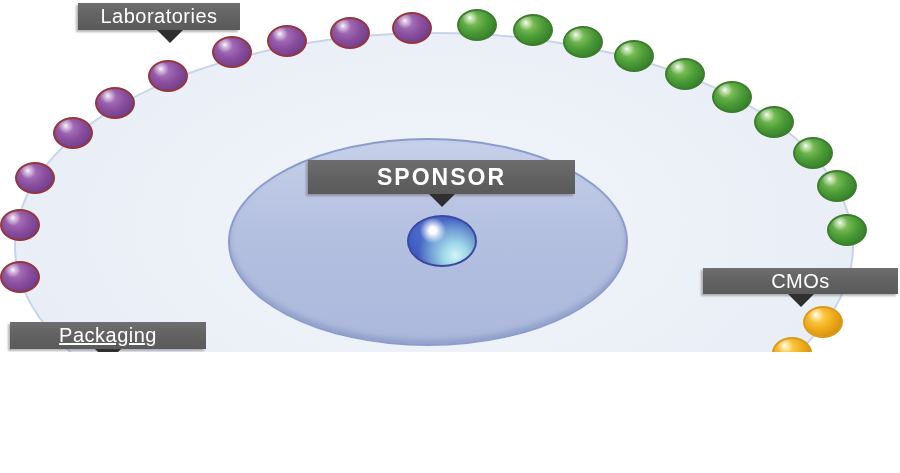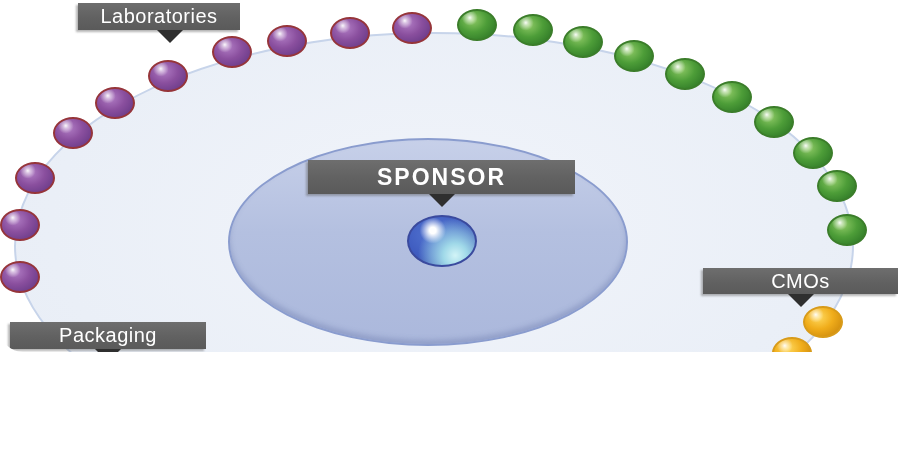--- a/index.html
+++ b/index.html
@@ -3,21 +3,20 @@
 <meta charset="utf-8">
 <style>
   html, body { margin: 0; padding: 0; background: #ffffff; }
   .stage {
     position: relative;
     width: 900px;
     height: 352px;
     overflow: hidden;
     background: #ffffff;
     font-family: "Liberation Sans", sans-serif;
-    border-radius: 23px;
   }
   
   .outer-ellipse {
     position: absolute;
     left: 14px; top: 32px;
     width: 840px; height: 428px;
     border-radius: 50%;
     background: radial-gradient(ellipse at 50% 45%, #f1f4fa 0%, #eaeff7 65%, #e7ecf5 100%);
     border: 2px solid #c7d4ea;
     box-sizing: border-box;
@@ -78,21 +77,21 @@
     border: 13px solid transparent;
     border-top: 13px solid #2f2f2f;
     border-bottom: 0;
   }
   .tag-laboratories { left: 78px;  top: 3px;   width: 162px; height: 27px; line-height: 27px; }
   .tag-laboratories::after { left: calc(50% + 11px); }
   .tag-cros         { left: 585px; top: 1px;   width: 197px; height: 27px; line-height: 27px; }
   .tag-sponsor      { left: 308px; top: 160px; width: 267px; height: 34px; line-height: 34px;
                       font-weight: bold; font-size: 23px; letter-spacing: 2px; }
   .tag-cmos         { left: 703px; top: 268px; width: 195px; height: 26px; line-height: 26px; }
-  .tag-packaging    { left: 10px;  top: 322px; width: 196px; height: 27px; line-height: 27px; }
+  .tag-packaging    { left: 10px;  top: 322px; width: 196px; height: 27px; line-height: 27px; text-decoration: underline; }
 </style>
 </head>
 <body>
 
 <div class="stage">
 
   <div class="outer-ellipse"></div>
   <div class="inner-ellipse"></div>
 
   <div class="bead-layer">

